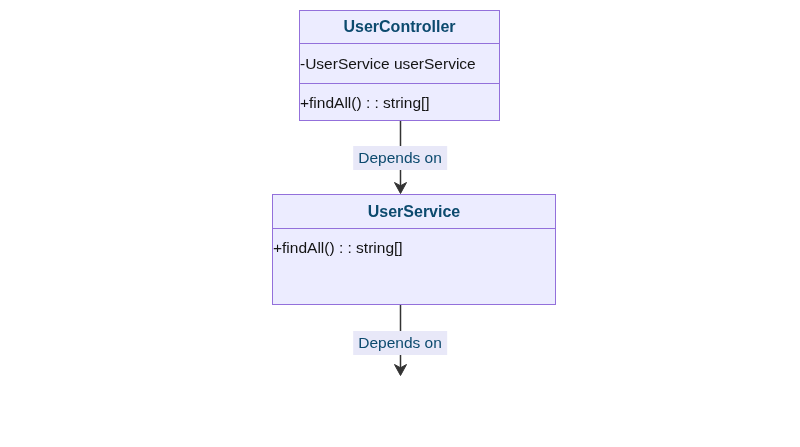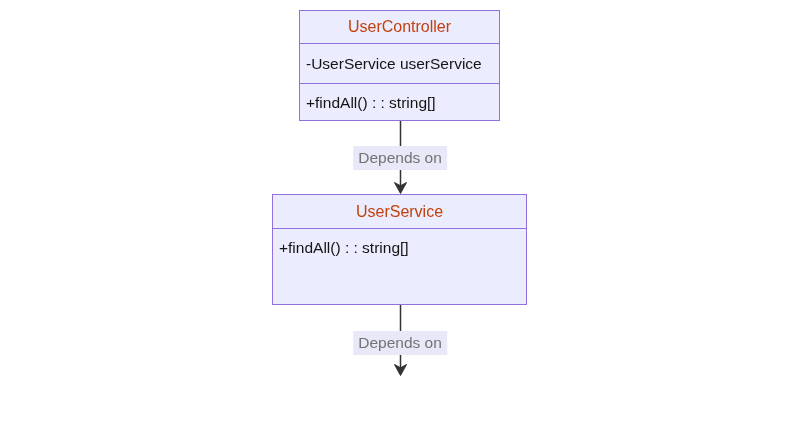--- a/index.html
+++ b/index.html
@@ -21,41 +21,40 @@
     box-sizing: border-box;
     background: #ECECFF;
     border: 1.5px solid #9370DB;
     color: #141414;
   }
   .class-header {
     box-sizing: border-box;
     display: flex;
     align-items: center;
     justify-content: center;
-    font-weight: normal;
+    font-weight: bold;
     font-size: 16px;
-    color: #c2410c;
+    color: #0c4a6e;
   }
   .class-row {
     box-sizing: border-box;
     display: flex;
     align-items: center;
     border-top: 1.5px solid #9370DB;
-    padding-left: 6px;
     font-size: 15.5px;
     white-space: nowrap;
   }
   .class-row.empty { padding: 0; }
 
   #box-usercontroller { left: 299px; top: 10px;  width: 201px; height: 111px; }
   #box-usercontroller .class-header { height: 32px; }
   #box-usercontroller .row-attr     { height: 40px; }
   #box-usercontroller .row-method   { height: 39px; }
 
-  #box-userservice { left: 272px; top: 194px; width: 255px; height: 111px; }
+  #box-userservice { left: 272px; top: 194px; width: 284px; height: 111px; }
   #box-userservice .class-header { height: 33px; }
   #box-userservice .row-attr     { height: 40px; }
   #box-userservice .row-method   { height: 38px; }
 
   #box-userrepository { left: 328px; top: 376px; width: 143px; height: 61px; }
   #box-userrepository .class-header { height: 35px; }
   #box-userrepository .row-attr     { height: 12px; }
   #box-userrepository .row-method   { height: 14px; }
 
   
@@ -63,21 +62,21 @@
     position: absolute;
     left: 0; top: 0;
     width: 800px;
     height: 447px;
     pointer-events: none;
   }
   .edge-label {
     position: absolute;
     transform: translateX(-50%);
     background: #E8E8F8;
-    color: #737373;
+    color: #0c4a6e;
     font-size: 15.5px;
     line-height: 1.4;
     padding: 1px 5px;
     white-space: nowrap;
   }
   #edge-label-1 { left: 400px; top: 146px; }
   #edge-label-2 { left: 400px; top: 331px; }
 </style>
 </head>
 <body>

